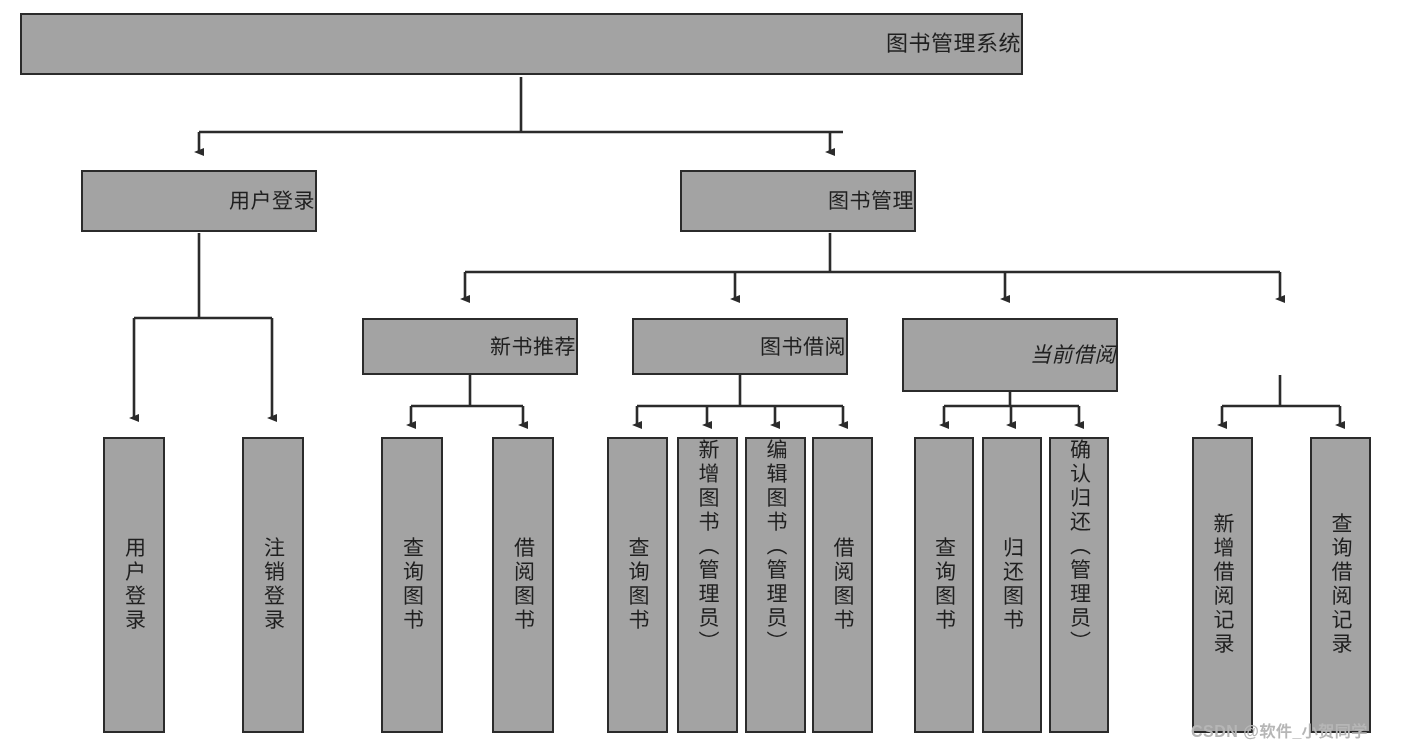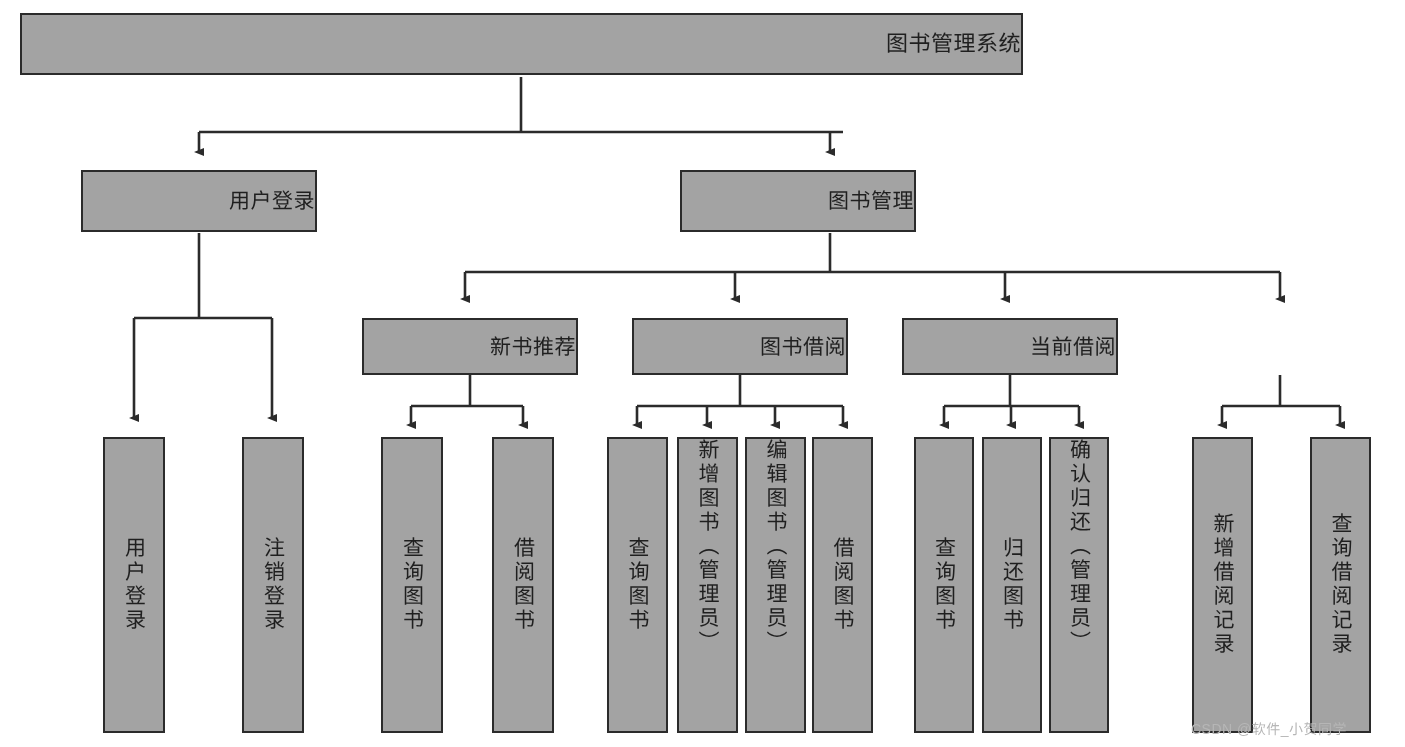--- a/index.html
+++ b/index.html
@@ -63,25 +63,26 @@
     letter-spacing: 3px;
     line-height: 1;
     margin: 0 auto;
     white-space: nowrap;
   }
   .node.vert.centered {
     align-items: center;
   }
   .watermark {
     position: absolute;
-    font-size: 14px;
+    font-size: 16px;
     color: #b6b6b6;
     white-space: nowrap;
     letter-spacing: 0.5px;
     user-select: none;
+    font-weight: bold;
   }
 </style>
 </head>
 <body>
 
 <div id="diagram-root">
 
   <svg id="edge-layer" viewBox="0 0 1405 747" width="1405" height="747" xmlns="http://www.w3.org/2000/svg">
     <defs>
       <marker id="arrow" markerWidth="10" markerHeight="10" refX="5" refY="5" orient="auto" markerUnits="userSpaceOnUse">
@@ -145,21 +146,21 @@
   </div>
 
   <div class="node horiz" style="left:632px; top:318px; width:216px; height:57px;">
     <span class="node-label">图书借阅</span>
   </div>
 
   <div class="node horiz" style="left:362px; top:318px; width:216px; height:57px;">
     <span class="node-label">新书推荐</span>
   </div>
 
-  <div class="node horiz" style="left:902px; top:318px; width:216px; height:57px;">
+  <div class="node horiz" style="left:902px; top:318px; width:216px; height:74px;font-style:italic;">
     <span class="node-label">当前借阅</span>
   </div>
 
 
   <div class="node vert centered" style="left:103px; top:437px; width:62px; height:296px;">
     <span class="node-label">用户登录</span>
   </div>
 
   <div class="node vert centered" style="left:242px; top:437px; width:62px; height:296px;">
     <span class="node-label">注销登录</span>

